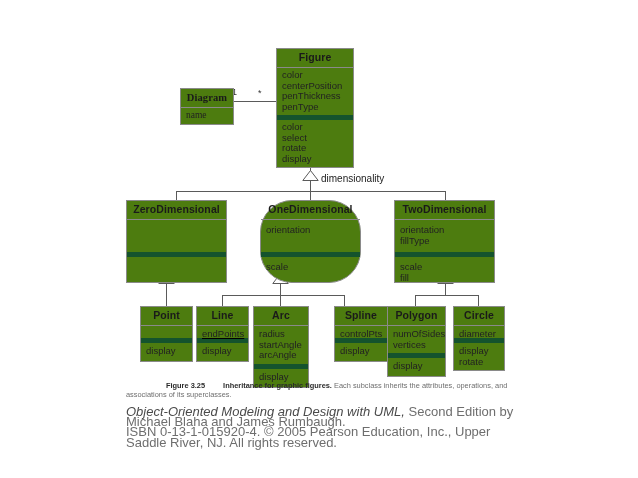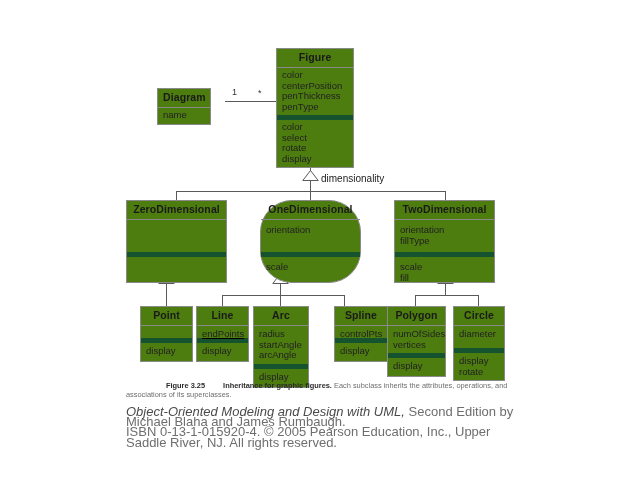--- a/index.html
+++ b/index.html
@@ -145,21 +145,21 @@
   <div class="tri-wrap" style="left:437px; top:273px;">
     <svg width="17" height="11" viewBox="0 0 17 11">
       <polygon points="8.5,0.5 16.2,10.5 0.8,10.5" fill="#ffffff" stroke="#5a5a5a" stroke-width="1"></polygon>
     </svg>
   </div>
   <div class="line vline" style="left:445px; top:284px; height:11px;"></div>
   <div class="line hline" style="left:415px; top:295px; width:63px;"></div>
   <div class="line vline" style="left:415px; top:295px; height:11px;"></div>
   <div class="line vline" style="left:478px; top:295px; height:11px;"></div>
 
-  <div class="umlbox" style="left:157px; top:88px; width:54px;">
+  <div class="umlbox" style="left:180px; top:88px; width:54px;font-family:Liberation Serif, serif;">
     <div class="cname">Diagram</div>
     <div class="compartment" style="border-top:1px solid #8a8a8a; border-bottom:none;">
       <div class="feat">name</div>
     </div>
   </div>
 
   <div class="umlbox" style="left:276px; top:48px; width:78px;">
     <div class="cname">Figure</div>
     <div class="compartment" style="border-top:1px solid #8a8a8a;">
       <div class="feat">color</div>
@@ -249,21 +249,21 @@
       <div class="feat">numOfSides</div>
       <div class="feat">vertices</div>
     </div>
     <div class="compartment" style="height:18px; padding-top:3px;">
       <div class="feat">display</div>
     </div>
   </div>
 
   <div class="umlbox" style="left:453px; top:306px; width:52px;">
     <div class="cname">Circle</div>
-    <div class="compartment" style="border-top:1px solid #8a8a8a; height:28px; padding-top:3px;">
+    <div class="compartment" style="border-top:1px solid #8a8a8a; height:18px; padding-top:3px;">
       <div class="feat">diameter</div>
     </div>
     <div class="compartment" style="padding-top:3px;">
       <div class="feat">display</div>
       <div class="feat">rotate</div>
     </div>
   </div>
 
   <div class="caption">
     <span class="figlabel">Figure 3.25</span>

